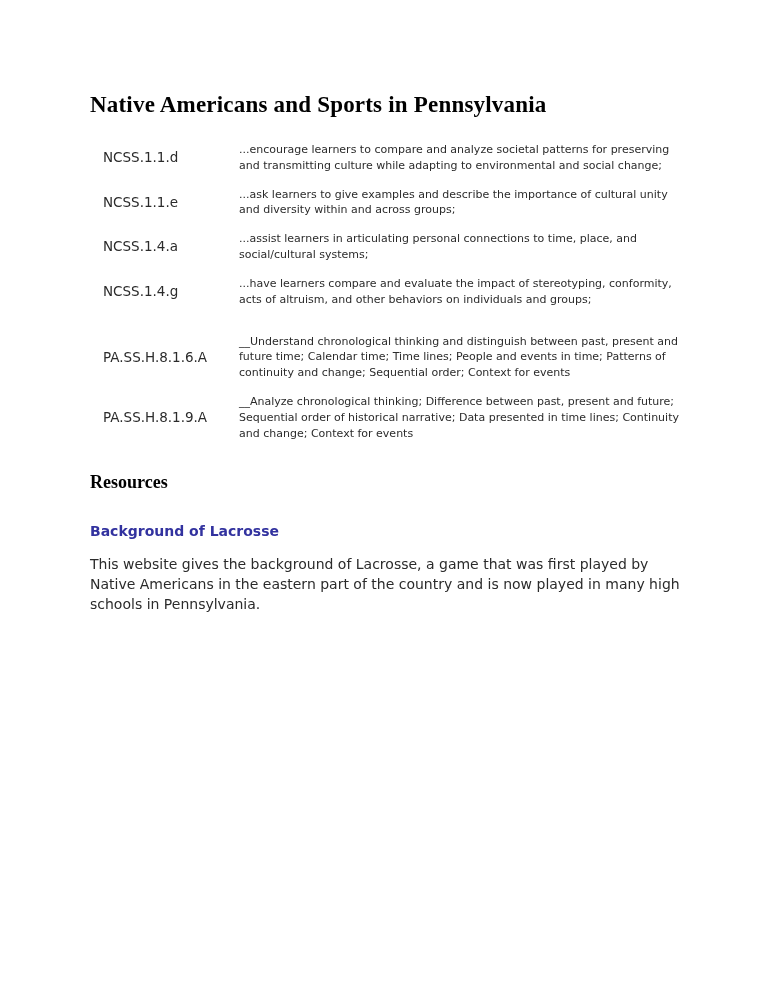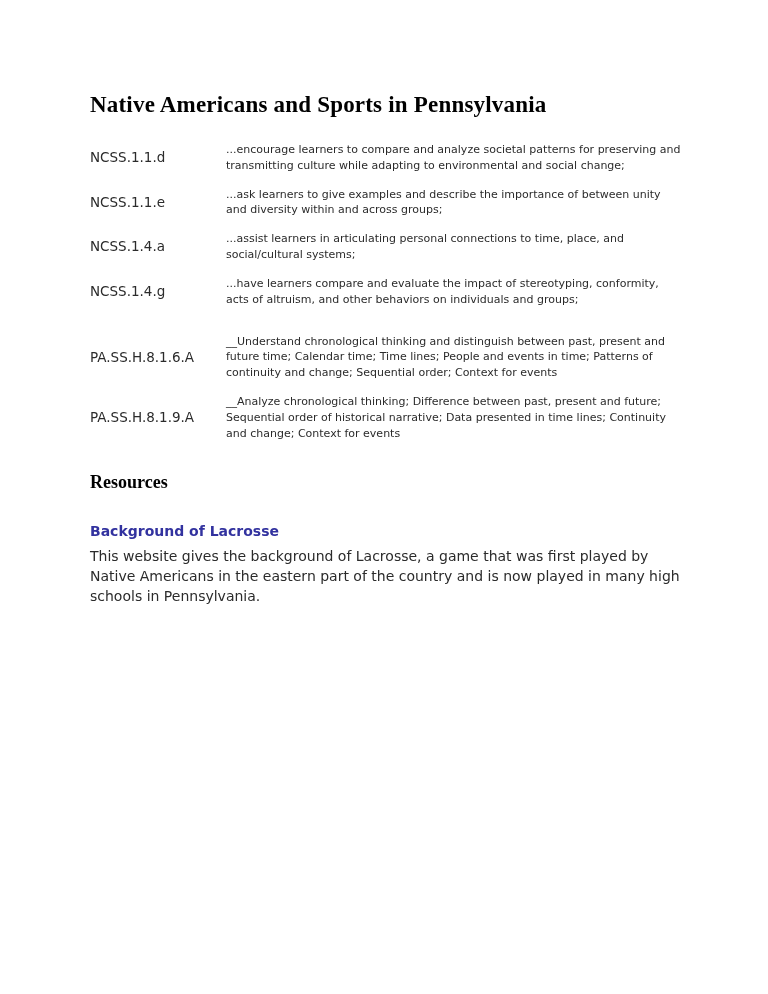--- a/index.html
+++ b/index.html
@@ -44,20 +44,21 @@
   }
   .standard-row.pa-gap {
     margin-top: 26px;
   }
   .standard-code {
     width: 136px;
     flex: 0 0 136px;
     font-size: 13.5px;
     line-height: 1.44;
     color: #2b2b2b;
+    margin-left: 13px;
   }
   .standard-text {
     flex: 1 1 auto;
     font-size: 11px;
     line-height: 1.44;
     color: #2b2b2b;
   }
   .resources-heading {
     font-family: "Liberation Serif", "DejaVu Serif", serif;
     font-weight: bold;
@@ -65,21 +66,21 @@
     color: #000000;
     margin-top: 30px;
     margin-bottom: 28px;
   }
   .resource-link {
     display: inline-block;
     font-size: 14px;
     font-weight: bold;
     color: #32329f;
     text-decoration: none;
-    margin-bottom: 7px;
+    margin-bottom: 15px;
     cursor: pointer;
   }
   .resource-desc {
     width: 594px;
     font-size: 14px;
     line-height: 1.44;
     color: #2b2b2b;
   }
 </style>
 </head>
@@ -93,21 +94,21 @@
 
   <div class="standards-table">
 
     <div class="standard-row">
       <div class="standard-code">NCSS.1.1.d</div>
       <div class="standard-text">...encourage learners to compare and analyze societal patterns for preserving and transmitting culture while adapting to environmental and social change;</div>
     </div>
 
     <div class="standard-row">
       <div class="standard-code">NCSS.1.1.e</div>
-      <div class="standard-text">...ask learners to give examples and describe the importance of between unity and diversity within and across groups;</div>
+      <div class="standard-text">...ask learners to give examples and describe the importance of cultural unity and diversity within and across groups;</div>
     </div>
 
     <div class="standard-row">
       <div class="standard-code">NCSS.1.4.a</div>
       <div class="standard-text">...assist learners in articulating personal connections to time, place, and social/cultural systems;</div>
     </div>
 
     <div class="standard-row">
       <div class="standard-code">NCSS.1.4.g</div>
       <div class="standard-text">...have learners compare and evaluate the impact of stereotyping, conformity, acts of altruism, and other behaviors on individuals and groups;</div>

